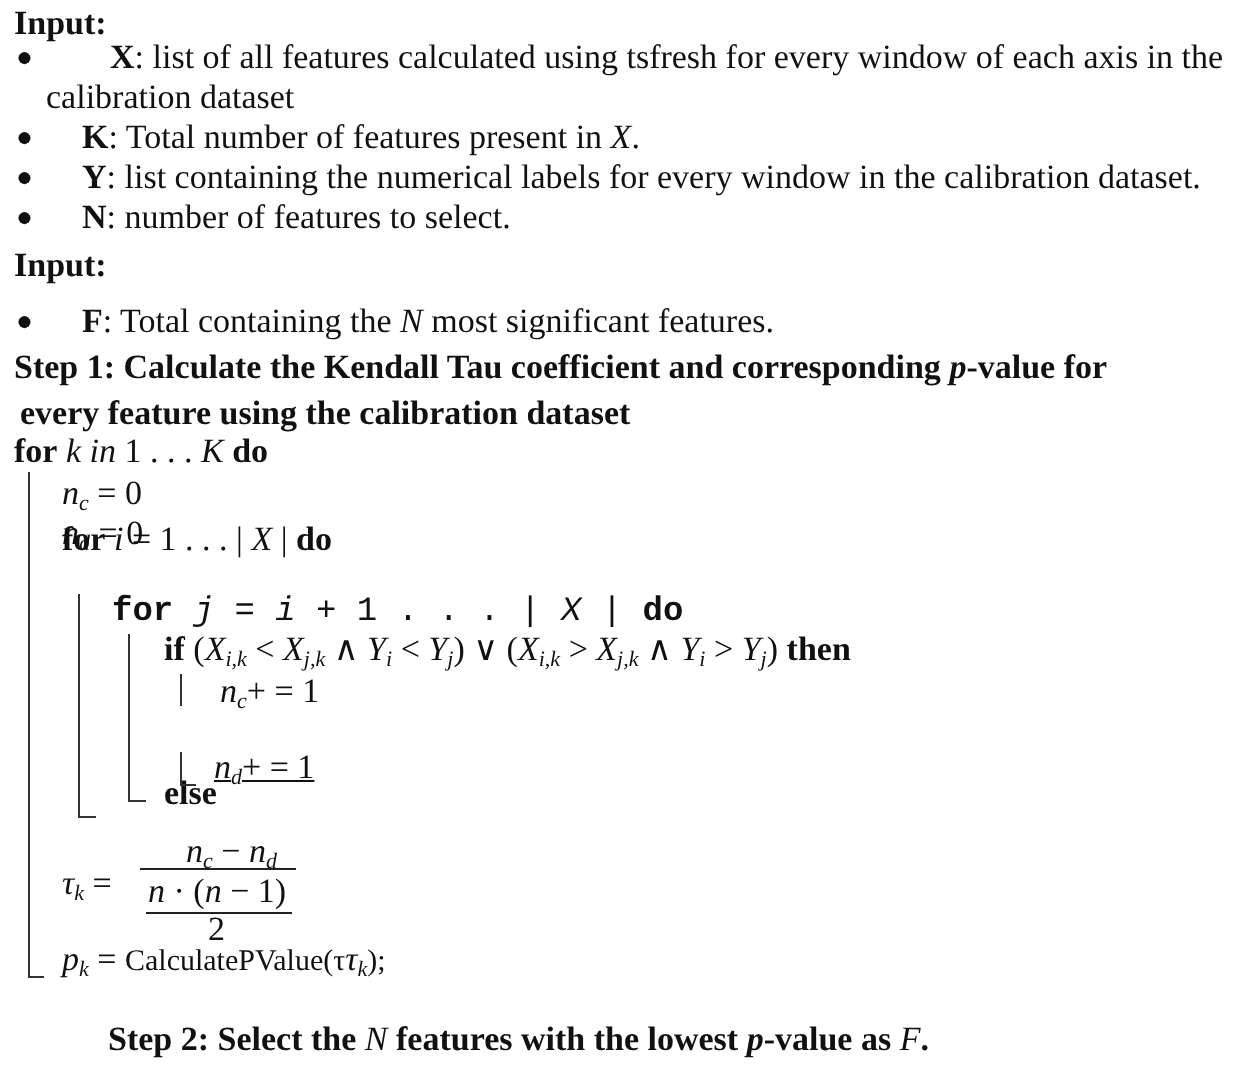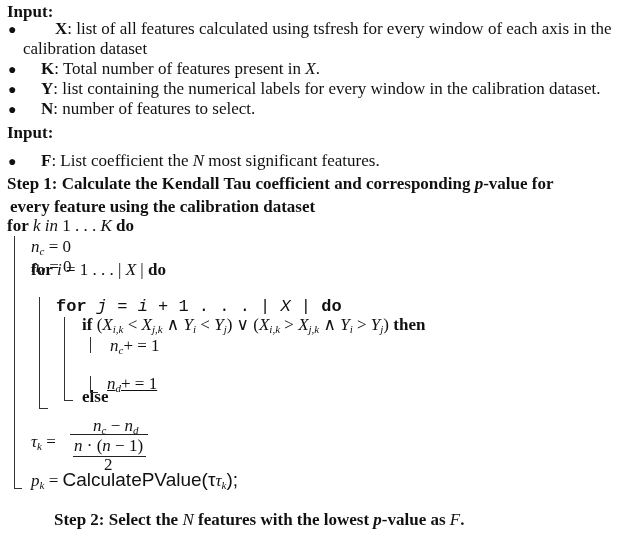--- a/index.html
+++ b/index.html
@@ -1,21 +1,21 @@
 <!DOCTYPE html>
 <html><head>
 <meta charset="utf-8">
 <style>
   html, body { margin:0; padding:0; background:#ffffff; }
   body { width:626px; height:535px; position:relative; overflow:hidden;
          font-family:"Liberation Serif","DejaVu Serif",serif; color:#111; font-size:17px; }
   .abs { position:absolute; white-space:nowrap; line-height:20px; }
   .b { font-weight:bold; }
   .i { font-style:italic; }
-  .mono { font-family:Liberation Sans, sans-serif; font-size:19px; }
+  .mono { font-family:Liberation Serif, serif; font-size:15px; }
   .bullet { position:absolute; left:8px; font-size:14px; }
   .vline { position:absolute; border-left:1.3px solid #333; }
   .hline { position:absolute; border-top:1.3px solid #333; }
   sub { font-size:11px; vertical-align:-3px; font-style:italic; }
   .frac-line { position:absolute; border-top:1.2px solid #222; }
 </style>
 </head>
 <body>
 
 <div class="abs b" style="left:7px;top:2px;">Input:</div>
@@ -28,21 +28,21 @@
 <div class="abs" style="left:41px;top:59px;"><span class="b">K</span><span>: Total number of features present in </span><span class="i">X</span><span>.</span></div>
 
 <span class="bullet" style="top:82px;">●</span>
 <div class="abs" style="left:41px;top:79px;"><span class="b">Y</span><span>: list containing the numerical labels for every window in the calibration dataset.</span></div>
 
 <span class="bullet" style="top:102px;">●</span>
 <div class="abs" style="left:41px;top:99px;"><span class="b">N</span><span>: number of features to select.</span></div>
 
 <div class="abs b" style="left:7px;top:123px;">Input:</div>
 <span class="bullet" style="top:154px;">●</span>
-<div class="abs" style="left:41px;top:151px;"><span class="b">F</span><span>: List coefficient the </span><span class="i">N</span><span> most significant features.</span></div>
+<div class="abs" style="left:41px;top:151px;"><span class="b">F</span><span>: Total containing the </span><span class="i">N</span><span> most significant features.</span></div>
 
 <div class="abs b" style="left:7px;top:174px;text-align:center;"><span>Step 1: Calculate the Kendall Tau coefficient and corresponding </span><span class="i">p</span><span>-value for</span></div>
 <div class="abs b" style="left:10px;top:197px;">every feature using the calibration dataset</div>
 
 <div class="abs" style="left:7px;top:216px;"><span class="b">for</span> <span class="i">k</span> <span class="i">in</span><span> 1 . . . </span><span class="i">K</span><span class="b"> do</span></div>
 
 <div class="vline" style="left:14px;top:236px;height:252px;"></div>
 <div class="hline" style="left:14px;top:488px;width:8px;"></div>
 
 <div class="abs i" style="left:31px;top:237px;">n<sub>c</sub> <span style="font-style:normal">= 0</span></div>

